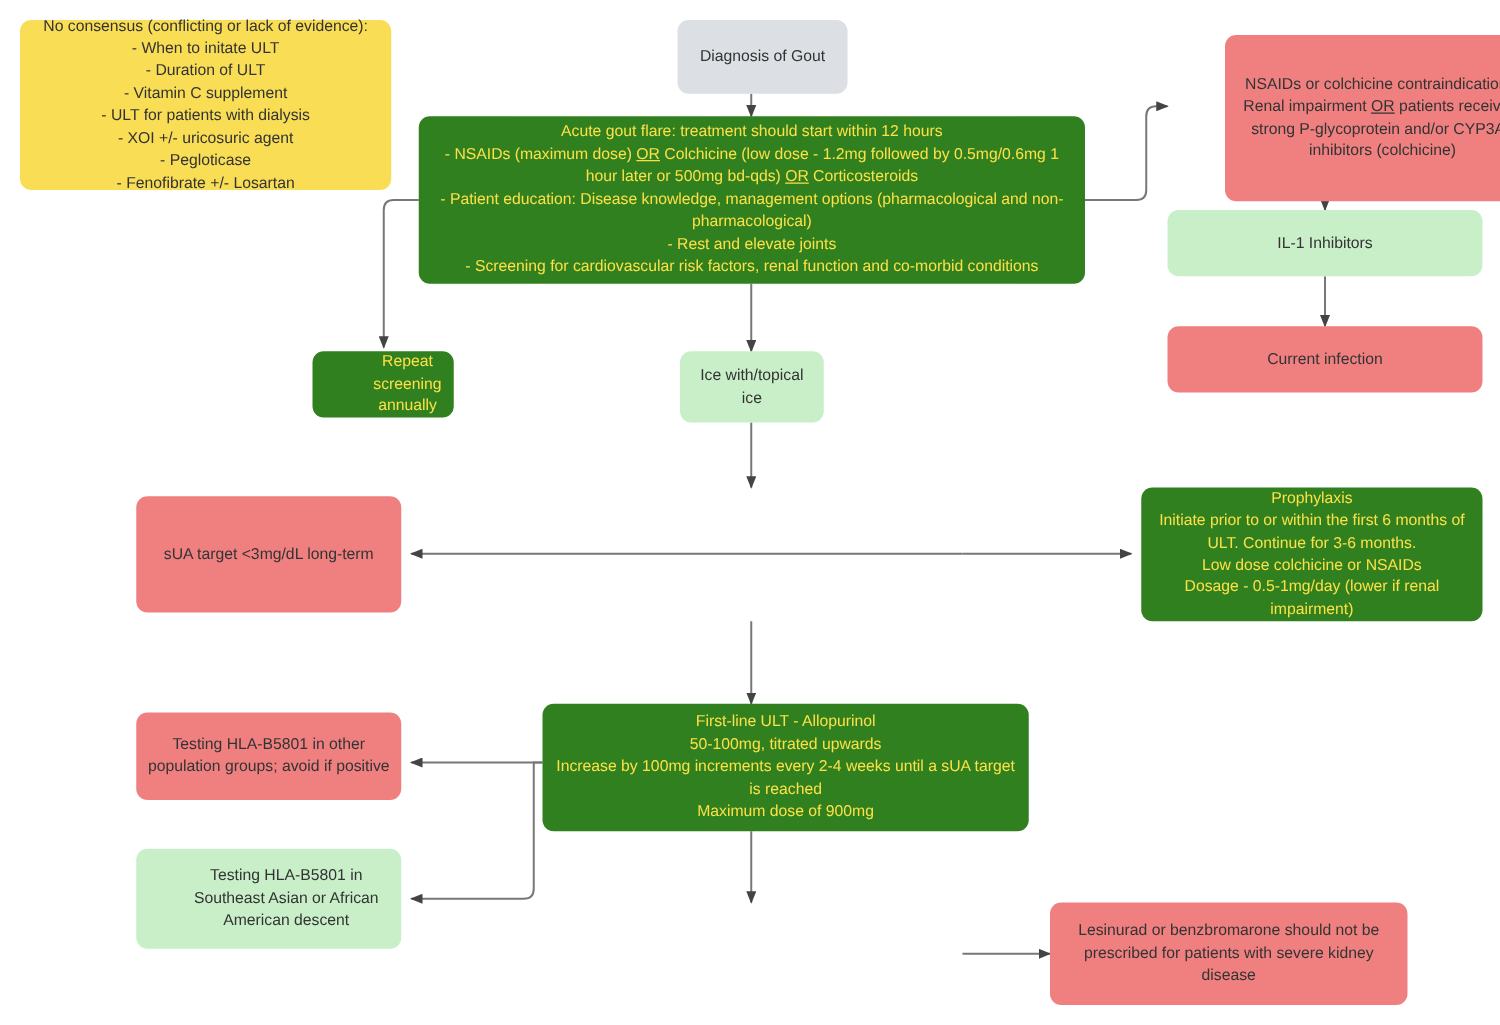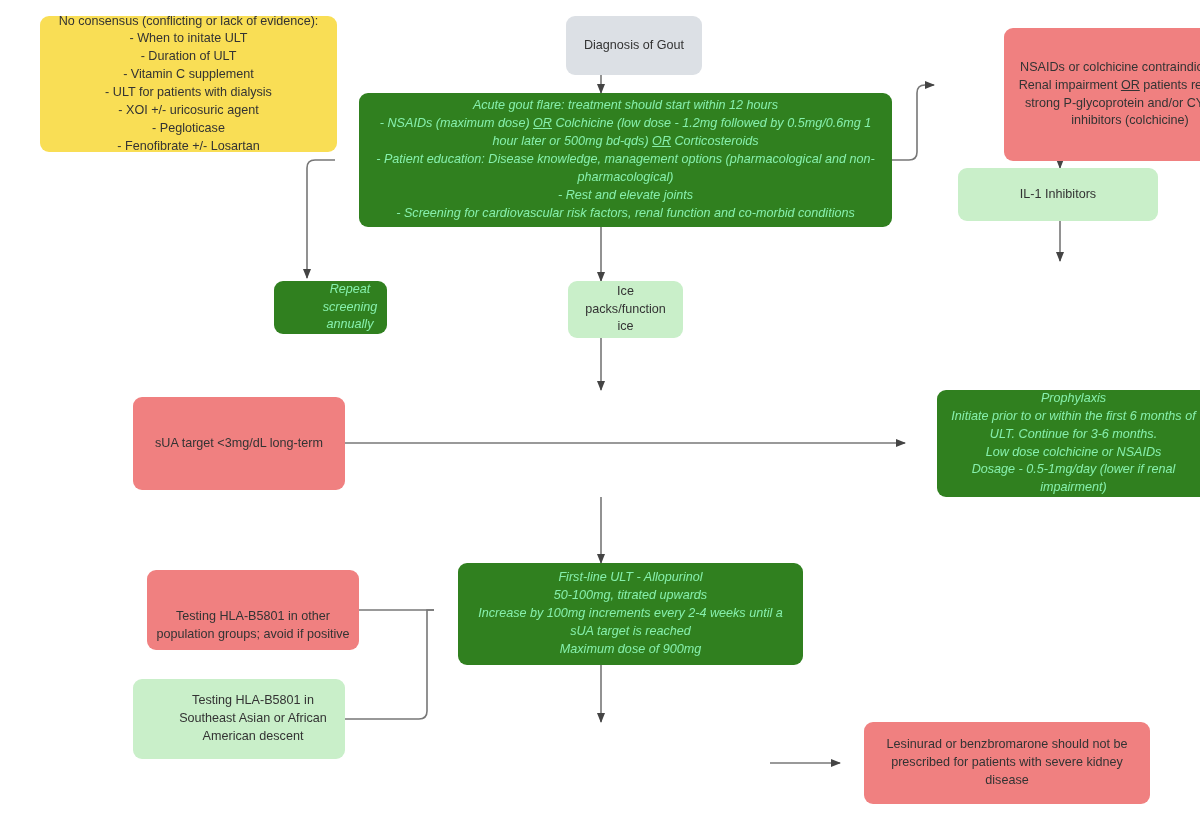--- a/index.html
+++ b/index.html
@@ -31,24 +31,23 @@
     box-sizing: border-box;
     display: flex;
     align-items: center;
     justify-content: center;
     text-align: center;
     border-radius: 9px;
     font-size: 12.6px;
     line-height: 1.42;
     color: #333333;
     padding: 6px 9px;
-    margin-left: 24px;
   }
   .node .txt { width: 100%; }
-  .n-green  { background: #30801F; color: #86efac; font-style: italic; }
+  .n-green  { background: #30801F; color: #fde047; }
   .n-lgreen { background: #C9EFC9; }
   .n-pink   { background: #F08080; }
   .n-yellow { background: #F9DE55; }
   .n-grey   { background: #DCE0E5; }
   u { text-decoration: underline; }
 </style>
 </head>
 <body>
 
 <div id="canvas">
@@ -100,47 +99,50 @@
   </div>
 
   <div class="node n-green" style="left:335px; top:93px; width:533px; height:134px;">
     <div class="txt">Acute gout flare: treatment should start within 12 hours<br>- NSAIDs (maximum dose) <u>OR</u> Colchicine (low dose - 1.2mg followed by 0.5mg/0.6mg 1 hour later or 500mg bd-qds) <u>OR</u> Corticosteroids<br>- Patient education: Disease knowledge, management options (pharmacological and non-pharmacological)<br>- Rest and elevate joints<br>- Screening for cardiovascular risk factors, renal function and co-morbid conditions</div>
   </div>
 
   <div class="node n-pink" style="left:980px; top:28px; width:252px; height:133px;">
     <div class="txt">NSAIDs or colchicine contraindications: Renal impairment <u>OR</u> patients receiving strong P-glycoprotein and/or CYP3A4 inhibitors (colchicine)</div>
   </div>
 
-  <div class="node n-lgreen" style="left:934px; top:168px; width:200px; height:53px;">
+  <div class="node n-lgreen" style="left:934px; top:168px; width:252px; height:53px;">
     <div class="txt">IL-1 Inhibitors</div>
   </div>
 
+  <div class="node n-pink" style="left:934px; top:261px; width:252px; height:53px;">
+    <div class="txt">Current infection</div>
+  </div>
 
   <div class="node n-green" style="left:250px; top:281px; width:113px; height:53px;padding-left:48px;">
     <div class="txt">Repeat screening annually</div>
   </div>
 
   <div class="node n-lgreen" style="left:544px; top:281px; width:115px; height:57px;">
-    <div class="txt">Ice packs/function ice</div>
+    <div class="txt">Ice with/topical ice</div>
   </div>
 
 
   <div class="node n-pink" style="left:109px; top:397px; width:212px; height:93px;">
     <div class="txt">sUA target &lt;3mg/dL long-term</div>
   </div>
 
   <div class="node n-green" style="left:913px; top:390px; width:273px; height:107px;">
     <div class="txt">Prophylaxis<br>Initiate prior to or within the first 6 months of ULT. Continue for 3-6 months.<br>Low dose colchicine or NSAIDs<br>Dosage - 0.5-1mg/day (lower if renal impairment)</div>
   </div>
 
-  <div class="node n-green" style="left:434px; top:563px; width:345px; height:102px;">
+  <div class="node n-green" style="left:434px; top:563px; width:389px; height:102px;">
     <div class="txt">First-line ULT - Allopurinol<br>50-100mg, titrated upwards<br>Increase by 100mg increments every 2-4 weeks until a sUA target is reached<br>Maximum dose of 900mg</div>
   </div>
 
-  <div class="node n-pink" style="left:123px; top:570px; width:212px; height:80px;align-items:flex-end;">
+  <div class="node n-pink" style="left:109px; top:570px; width:212px; height:70px;">
     <div class="txt">Testing HLA-B5801 in other population groups; avoid if positive</div>
   </div>
 
   <div class="node n-lgreen" style="left:109px; top:679px; width:212px; height:80px;padding-left:37px;">
     <div class="txt">Testing HLA-B5801 in Southeast Asian or African American descent</div>
   </div>
 
 
   <div class="node n-pink" style="left:840px; top:722px; width:286px; height:82px;">
     <div class="txt">Lesinurad or benzbromarone should not be prescribed for patients with severe kidney disease</div>

